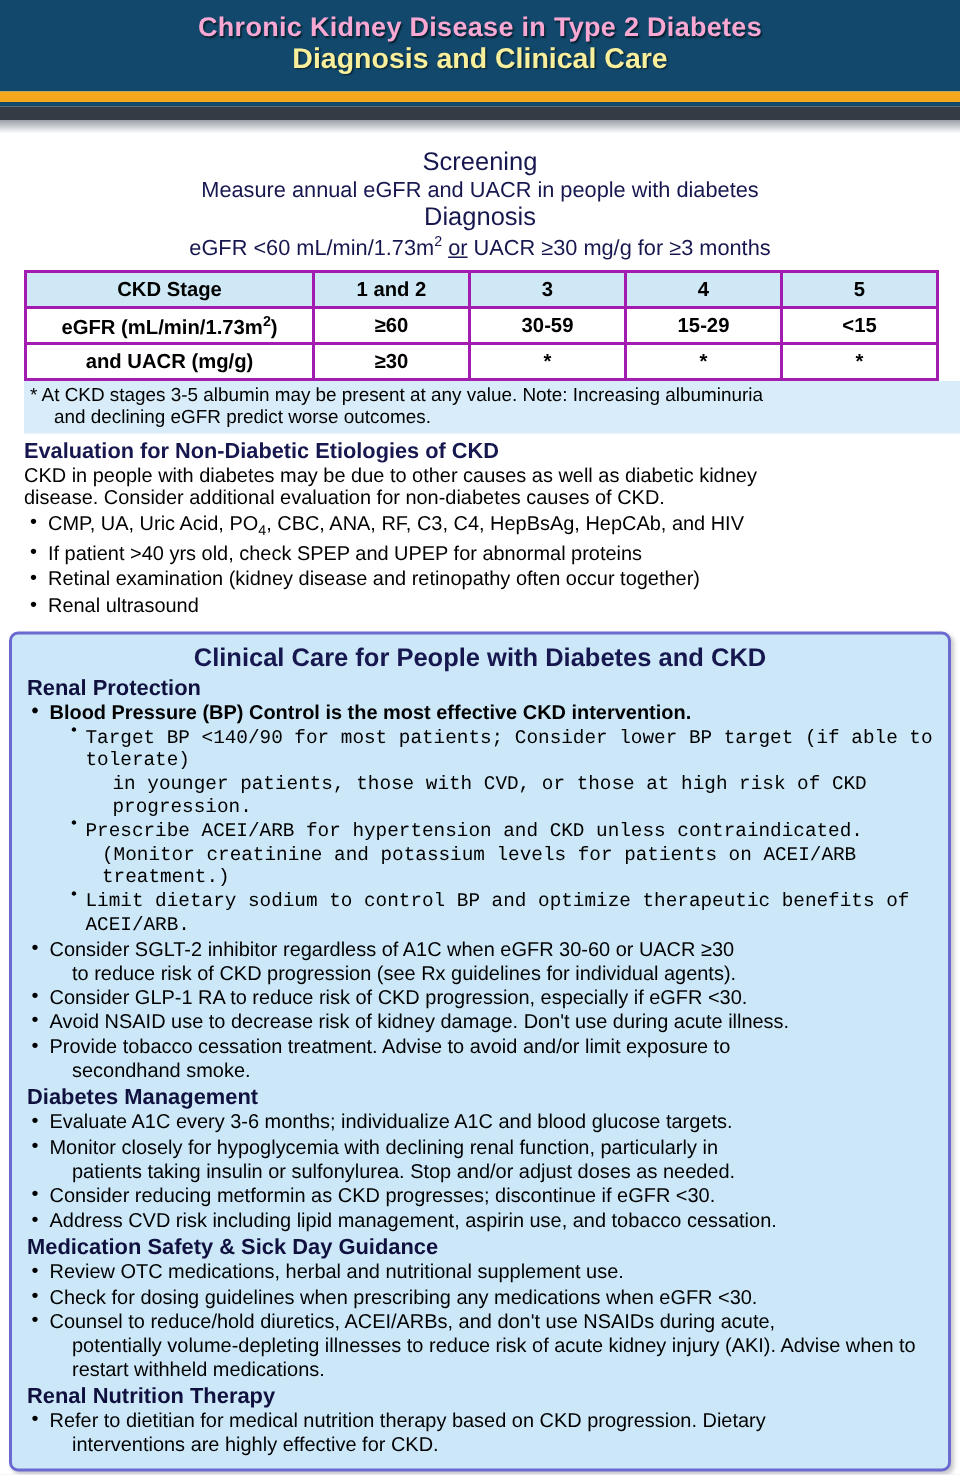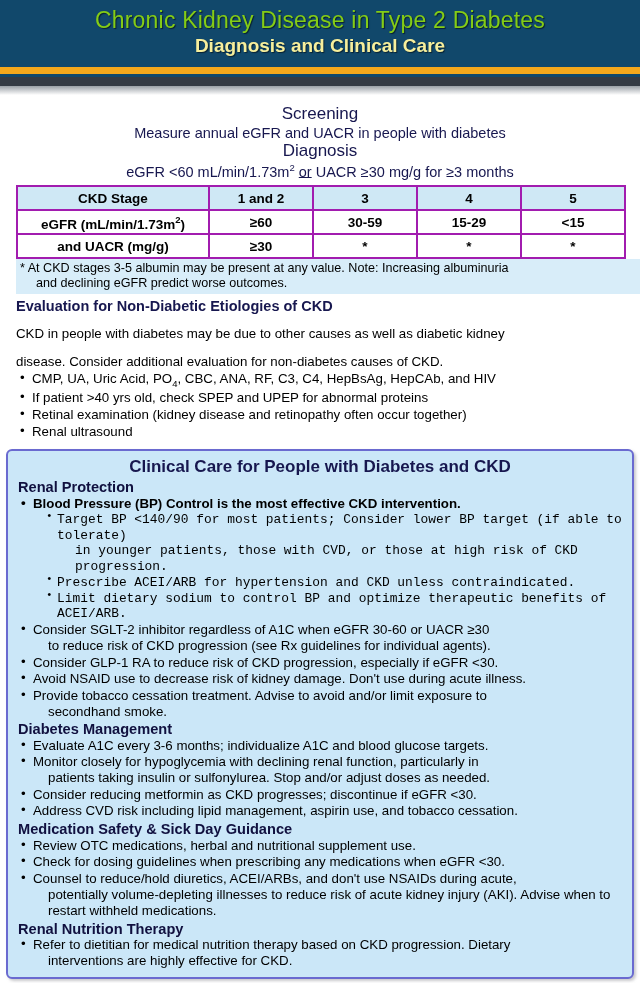--- a/index.html
+++ b/index.html
@@ -16,23 +16,23 @@
     position: relative;
   }
 
   
   .header-band {
     background: #11486b;
     padding: 8px 0 10px 0;
     text-align: center;
   }
   .header-title {
-    font-size: 23px;
-    font-weight: normal;
-    color: #84cc16;
+    font-size: 18px;
+    font-weight: bold;
+    color: #f9a8d4;
     letter-spacing: 0.2px;
     line-height: 1.12;
     text-shadow: 1px 1px 1px rgba(0,0,0,0.55);
   }
   .header-subtitle {
     font-size: 19px;
     font-weight: bold;
     color: #f7ef9c;
     line-height: 1.15;
     margin-top: 1px;
@@ -101,21 +101,21 @@
   
   .sec-head {
     color: #17174f;
     font-weight: bold;
     font-size: 14.5px;
     margin-top: 4px;
   }
   .para {
     font-size: 13.3px;
     line-height: 1.18;
-    margin-top: 12px;
+    margin-top: 0px;
   }
   ul.b {
     list-style: none;
     margin: 0;
     padding: 0;
   }
   ul.b > li {
     font-size: 13.3px;
     line-height: 1.22;
     padding-left: 16px;
@@ -297,21 +297,21 @@
 
 <div class="care-box">
   <div class="care-title">Clinical Care for People with Diabetes and CKD</div>
 
   <div class="care-sec">Renal Protection</div>
   <ul class="cb">
     <li class="bold"><span>Blood Pressure (BP) Control is the most effective CKD intervention.</span></li>
   </ul>
   <ul class="cb2">
     <li><span>Target BP &lt;140/90 for most patients; Consider lower BP target (if able to tolerate)</span><span class="cont">in younger patients, those with CVD, or those at high risk of CKD progression.</span></li>
-    <li><span>Prescribe ACEI/ARB for hypertension and CKD unless contraindicated.</span></li>
+    <li><span>Prescribe ACEI/ARB for hypertension and CKD unless contraindicated.</span><span class="cont2">(Monitor creatinine and potassium levels for patients on ACEI/ARB treatment.)</span></li>
     <li><span>Limit dietary sodium to control BP and optimize therapeutic benefits of ACEI/ARB.</span></li>
   </ul>
   <ul class="cb">
     <li><span>Consider SGLT-2 inhibitor regardless of A1C when eGFR 30-60 or UACR ≥30</span><span class="cont">to reduce risk of CKD progression (see Rx guidelines for individual agents).</span></li>
     <li><span>Consider GLP-1 RA to reduce risk of CKD progression, especially if eGFR &lt;30.</span></li>
     <li><span>Avoid NSAID use to decrease risk of kidney damage. Don't use during acute illness.</span></li>
     <li><span>Provide tobacco cessation treatment. Advise to avoid and/or limit exposure to</span><span class="cont">secondhand smoke.</span></li>
   </ul>
 
   <div class="care-sec">Diabetes Management</div>

